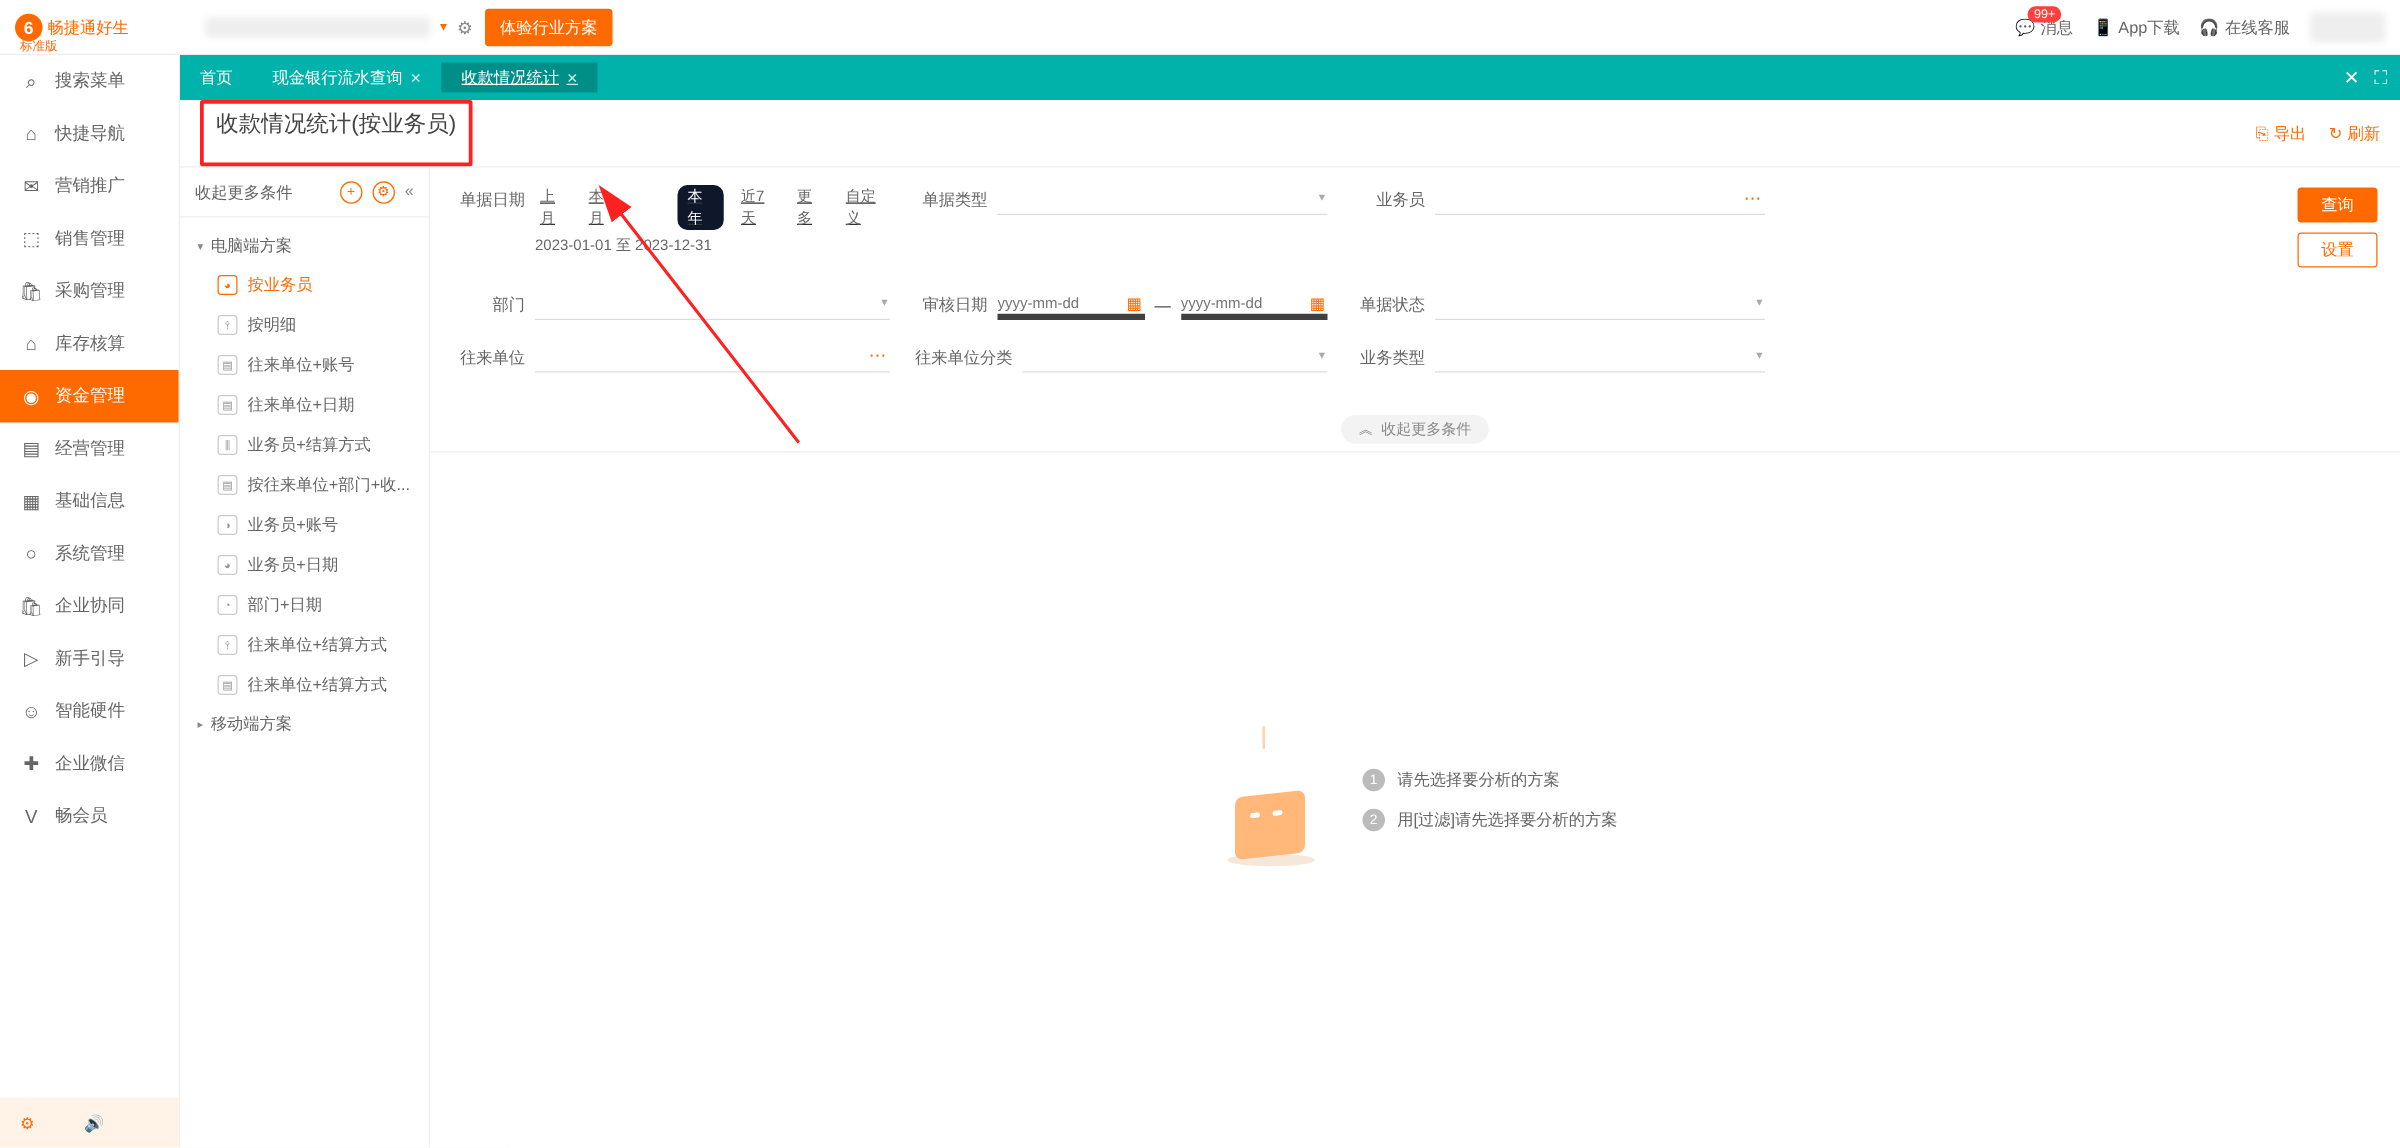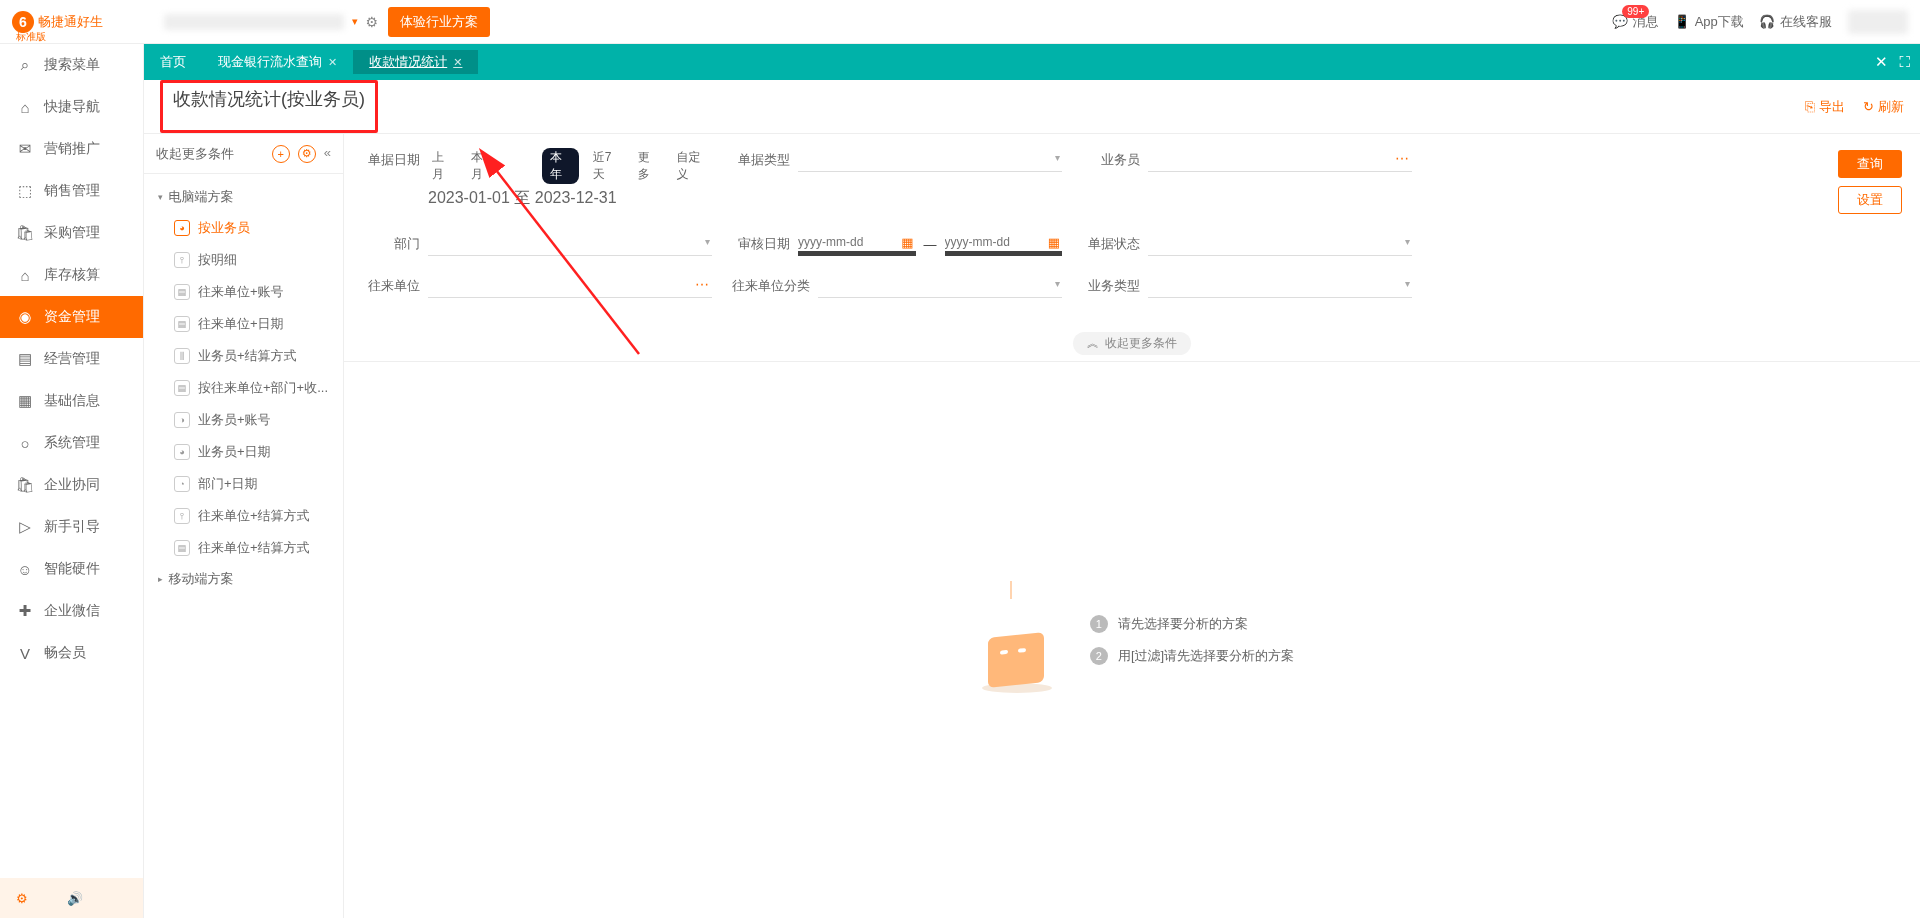--- a/index.html
+++ b/index.html
@@ -69,24 +69,24 @@
 
 .filter-area { flex: 1; display: flex; flex-direction: column; position: relative; min-width: 0; }
 .filter-grid { padding: 14px 18px 10px 18px; }
 .filter-row { display: flex; gap: 20px; margin-bottom: 18px; align-items: flex-start; }
 .filter-cell { display: flex; align-items: flex-start; gap: 8px; }
 .filter-cell.w1 { flex: 0 0 350px; }
 .filter-cell.w2 { flex: 0 0 330px; }
 .filter-cell.w3 { flex: 0 0 330px; }
 .filter-label { width: 58px; text-align: right; color: #666; font-size: 13px; padding-top: 3px; flex-shrink: 0; }
 .filter-control { flex: 1; min-width: 0; }
-.date-tabs { display: flex; gap: 10px; font-size: 12px; align-items: center; }
+.date-tabs { display: flex; gap: 10px; font-size: 12px; align-items: center; text-decoration: underline; }
 .date-tab { color: #666; cursor: pointer; padding: 1px 4px; }
 .date-tab.active { background: #0f172a; color: #fff; border-radius: 8px; padding: 1px 8px; margin-left: 36px; }
-.date-range { font-size: 16px; color: #666; margin-top: 4px; }
+.date-range { font-size: 12px; color: #666; margin-top: 4px; }
 .sel-input { border: none; border-bottom: 1px solid #ddd; width: 100%; height: 24px; font-size: 12px; color: #333; background: transparent; position: relative; }
 .sel-wrap { position: relative; }
 .sel-caret { position: absolute; right: 2px; top: 4px; color: #aaa; font-size: 10px; pointer-events: none; }
 .sel-more { position: absolute; right: 2px; top: 2px; color: #ff6a00; font-size: 14px; letter-spacing: 1px; cursor: pointer; }
 .date-pair { display: flex; align-items: center; gap: 8px; }
 .date-input-wrap { position: relative; flex: 1; }
 .date-input { border: none; border-bottom: 5px solid #404040; width: 100%; height: 24px; font-size: 12px; color: #6d28d9; }
 .cal-icon { position: absolute; right: 2px; top: 3px; color: #ff6a00; font-size: 13px; }
 .btn-stack { display: flex; flex-direction: column; gap: 8px; margin-left: auto; padding-top: 2px; }
 .btn-query { background: #ff6a00; color: #fff; border: none; padding: 5px 18px; border-radius: 3px; font-size: 13px; cursor: pointer; }

